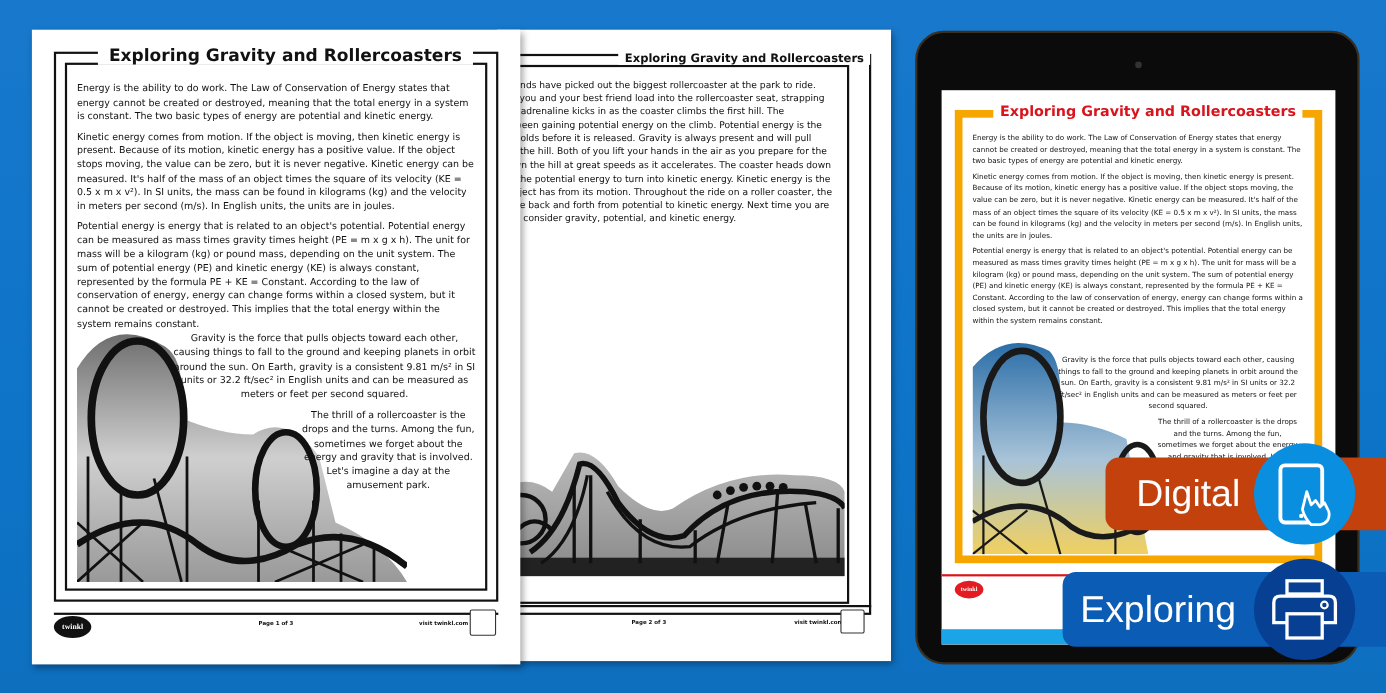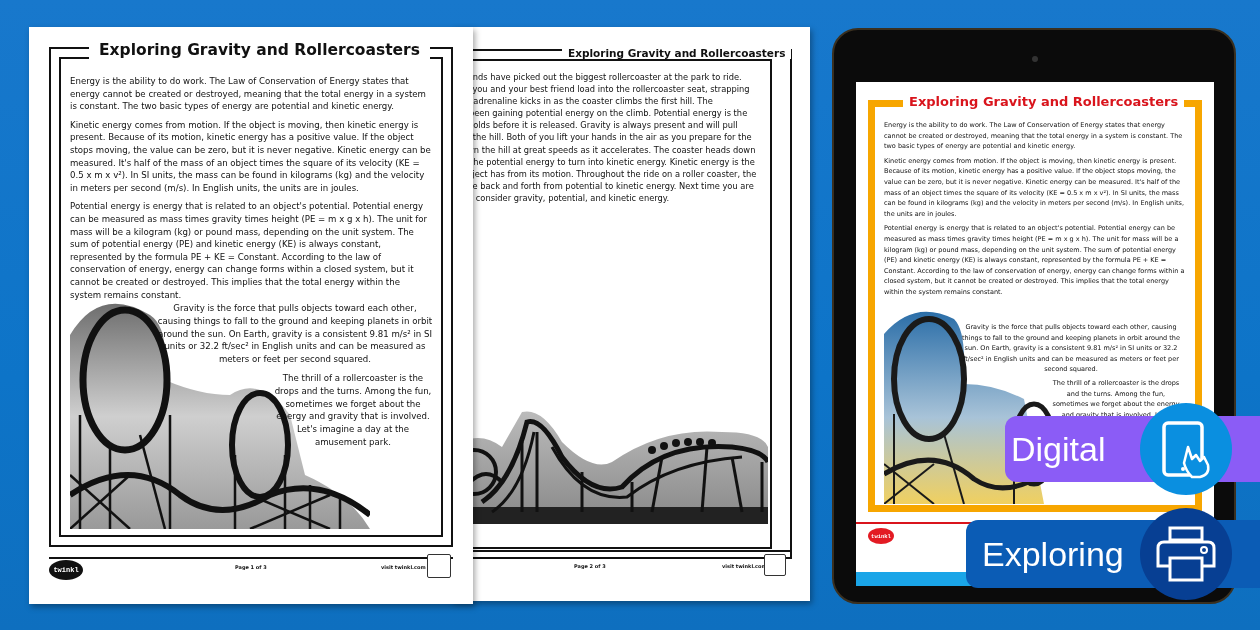--- a/index.html
+++ b/index.html
@@ -18,21 +18,21 @@
   .frame-inner { position: absolute; border: 2px solid #111; }
   .title {
     position: absolute; font-family: "DejaVu Sans", sans-serif; font-weight: bold;
     color: #111; background: #fff; white-space: nowrap;
   }
   .txt { position: absolute; color: #111; font-family: "DejaVu Sans", sans-serif; }
   .txt p { margin-bottom: 6px; }
   .footer-line { position: absolute; height: 2px; background: #111; }
   .twinkl-logo {
     position: absolute; border-radius: 50%; color: #fff; font-weight: bold;
-    font-family: Liberation Mono, monospace; display:flex; align-items:center; justify-content:center;
+    font-family: Liberation Serif, serif; display:flex; align-items:center; justify-content:center;
   }
   .small { position: absolute; font-size: 5px; font-weight: bold; color: #111; }
   .badge-box { position: absolute; border: 1px solid #333; border-radius: 2px; background: #fff; }
   .coaster-img { position: absolute; overflow: hidden; }
   
   #tablet {
     position: absolute; left: 832px; top: 28px; width: 404px; height: 576px;
     background: #0b0b0b; border-radius: 26px; border: 2px solid #3a3020; z-index: 4;
   }
   #tablet .camera { position:absolute; left: 198px; top: 26px; width: 6px; height: 6px; border-radius:50%; background:#333; }
@@ -191,21 +191,21 @@
       </svg>
     </div>
     <div class="txt" style="left:100px; top:240px; width:230px; font-size:6.5px; line-height:10.6px; text-align:center;">Gravity is the force that pulls objects toward each other, causing things to fall to the ground and keeping planets in orbit around the sun. On Earth, gravity is a consistent 9.81 m/s² in SI units or 32.2 ft/sec² in English units and can be measured as meters or feet per second squared.</div>
     <div class="txt" style="left:196px; top:296px; width:128px; font-size:6.5px; line-height:10.6px; text-align:center;">The thrill of a rollercoaster is the drops and the turns. Among the fun, sometimes we forget about the energy and gravity that is involved. Let's imagine a day at the amusement park.</div>
     <div style="position:absolute; left:0; top:440px; width:358px; height:2px; background:#d9141c;"></div>
     <div class="twinkl-logo" style="left:12px; top:446px; width:26px; height:16px; background:#e31b23; font-size:5.5px;">twinkl</div>
     <div style="position:absolute; left:0; top:490px; width:358px; height:14px; background:#1aa5e8;"></div>
   </div>
 </div>
 
-<div class="pill" style="left:1005px; top:416px; width:255px; height:66px; background:#8b5cf6; border-radius:12px 0 0 12px; padding-left:6px; font-size:34px;">
+<div class="pill" style="left:1005px; top:416px; width:255px; height:66px; background:#c2410c; border-radius:12px 0 0 12px; padding-left:28px; font-size:34px;">
   <span>Digital</span>
 </div>
 <div class="pill-circle" style="left:1140px; top:403px; width:92px; height:92px; background:#0a8fe0;">
   <svg width="60" height="64" viewBox="0 0 60 64">
     <rect x="8" y="6" width="38" height="52" rx="4" fill="none" stroke="#fff" stroke-width="3.5"></rect>
     <circle cx="27" cy="52" r="2" fill="#fff"></circle>
     <path d="M32,30 L36,42 L40,38 L44,44 L48,40 L52,48 Q54,58 44,60 L36,60 Q30,54 28,46 Z" fill="#0a8fe0" stroke="#fff" stroke-width="2.5" stroke-linejoin="round"></path>
   </svg>
 </div>
 

